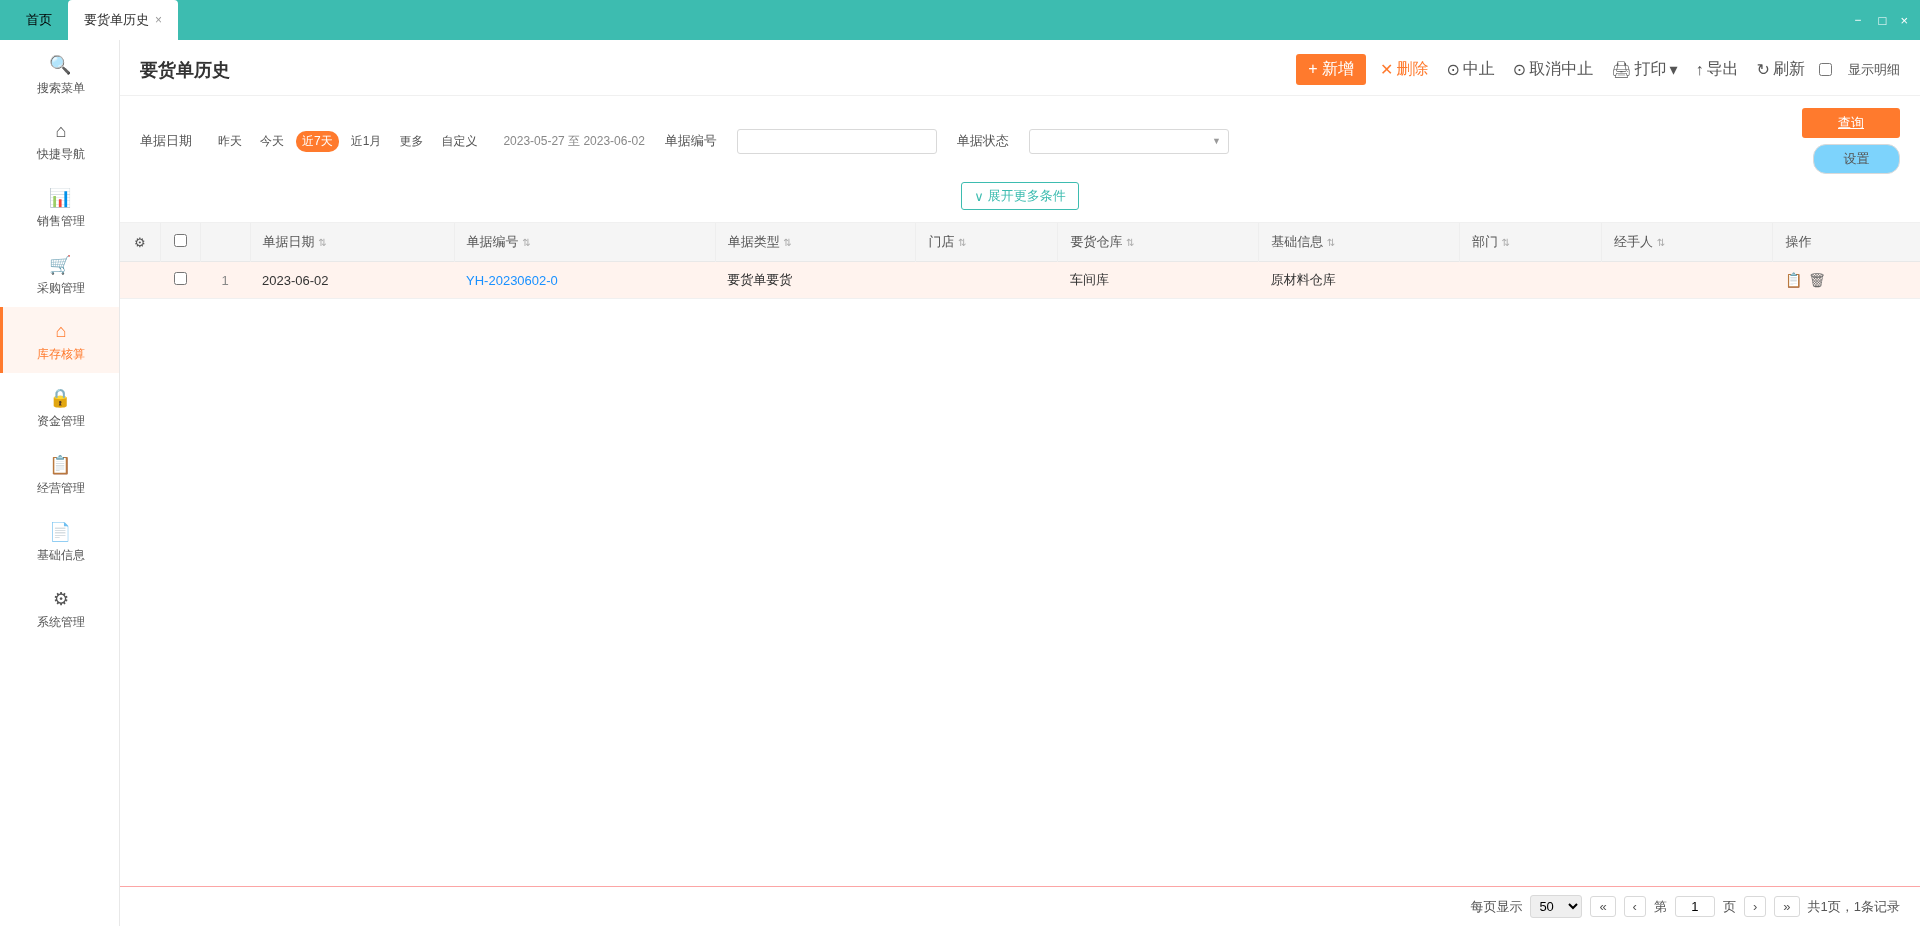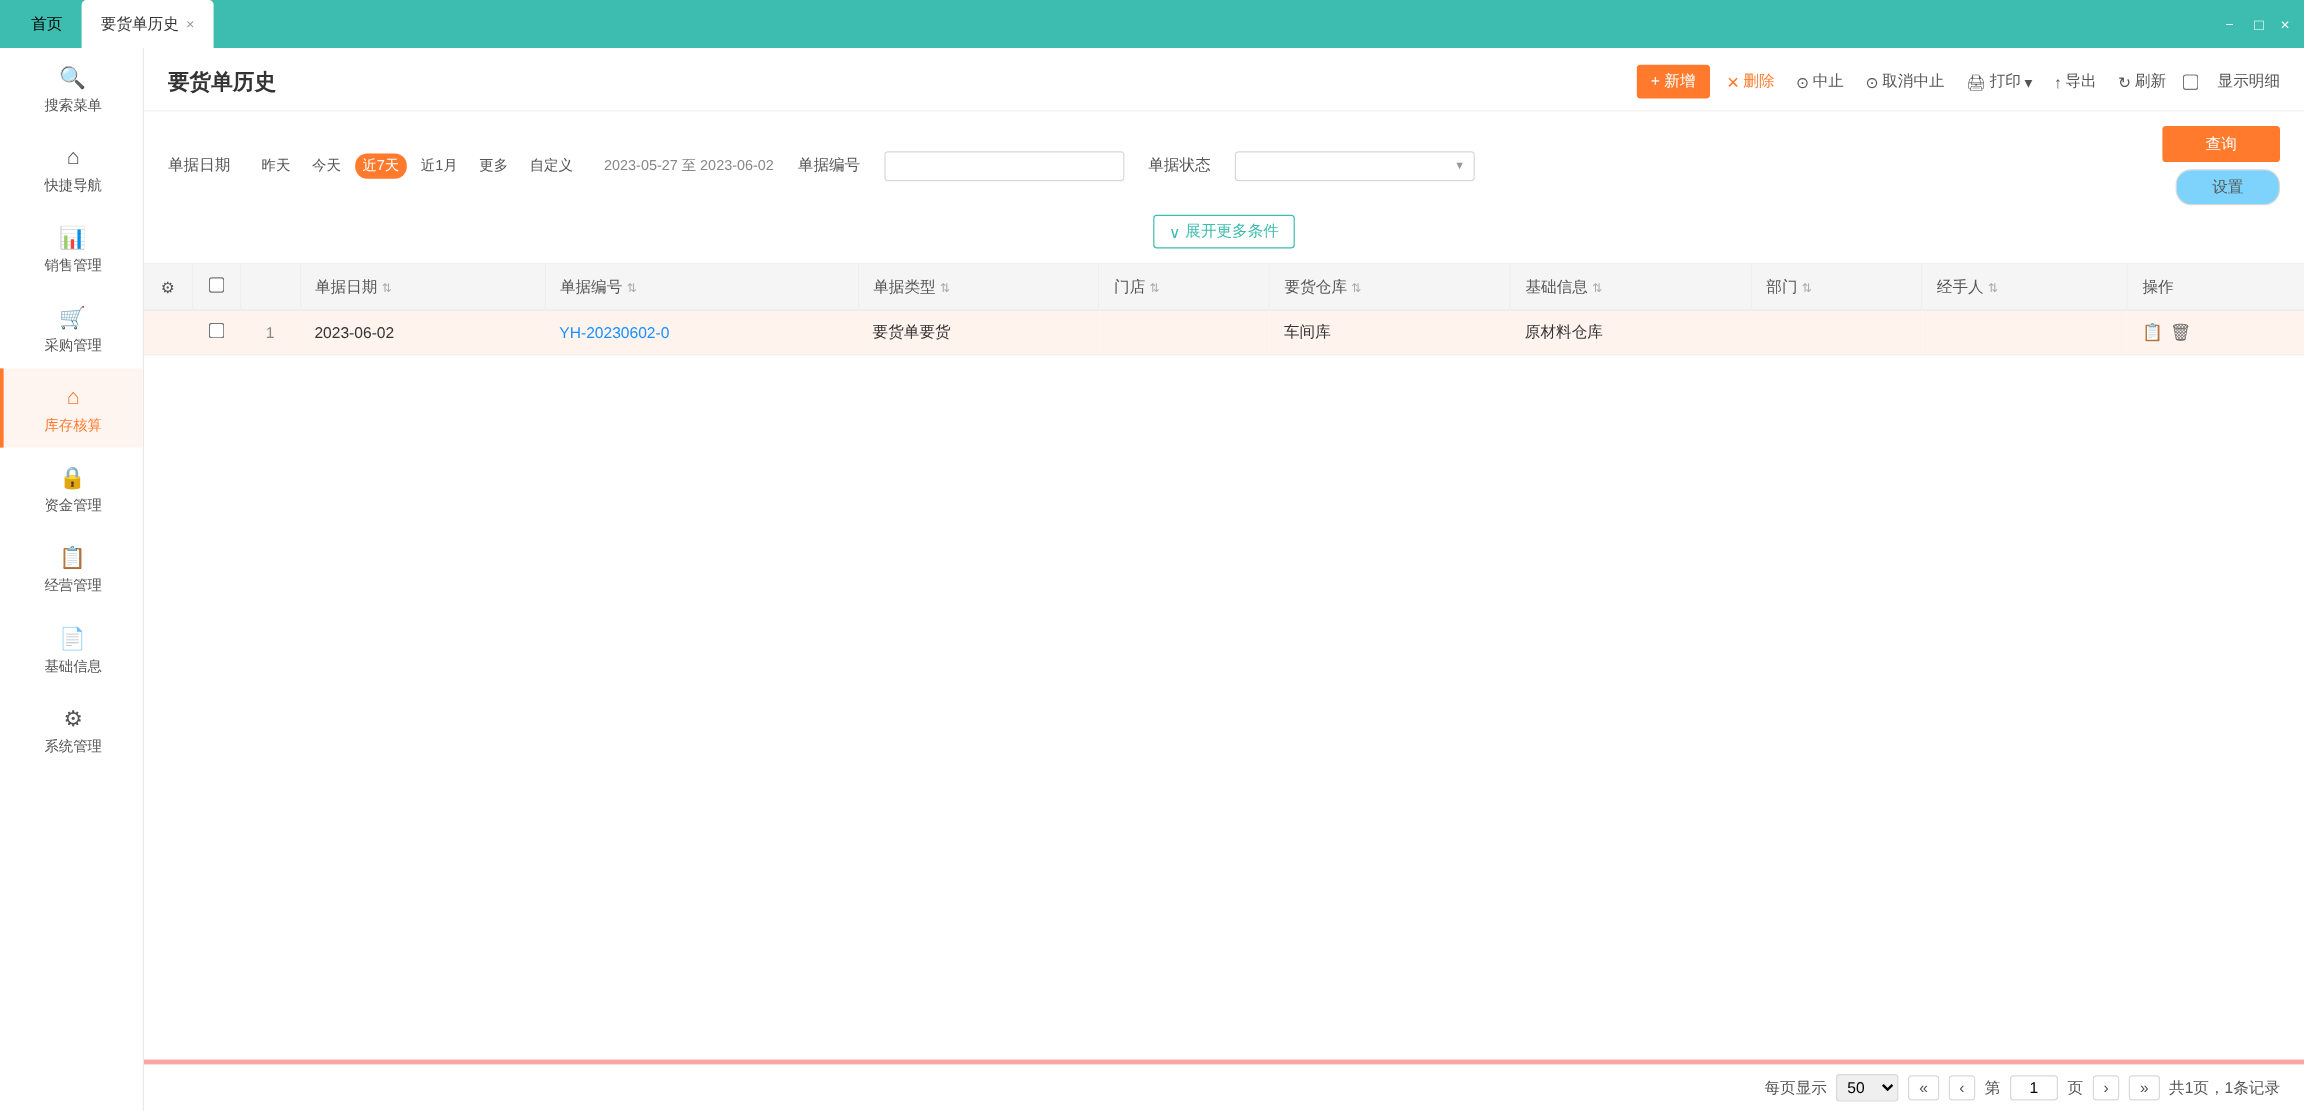--- a/index.html
+++ b/index.html
@@ -114,21 +114,21 @@
     }
     .toolbar {
       display: flex;
       align-items: center;
       gap: 10px;
     }
     .toolbar-btn {
       display: flex;
       align-items: center;
       gap: 3px;
-      font-size: 13px;
+      font-size: 16px;
       color: #555;
       cursor: pointer;
       padding: 2px 4px;
     }
     .toolbar-btn.primary {
       background: #ff7a2d;
       color: white;
       border: none;
       border-radius: 3px;
       padding: 5px 12px;
@@ -220,20 +220,21 @@
       border: 1px solid #3dbcb0;
     }
     .btn-query {
       background: #ff7a2d;
       color: white;
       border: none;
       border-radius: 3px;
       padding: 6px 36px;
       cursor: pointer;
       font-size: 13px;
+      text-decoration: underline;
     }
     .btn-settings {
       background: #7dd3fc;
       color: #555;
       border: 1px solid #d9d9d9;
       border-radius: 13px;
       padding: 5px 20px;
       cursor: pointer;
       font-size: 13px;
       margin-left: 11px;
@@ -294,21 +295,21 @@
 
     
     .pagination {
       display: flex;
       align-items: center;
       justify-content: flex-end;
       padding: 8px 20px;
       gap: 8px;
       font-size: 13px;
       color: #555;
-      border-top: 4px solid #fca5a5;
+      border-top: 1px solid #fca5a5;
       flex-shrink: 0;
       background: white;
     }
     .pagination-select {
       border: 1px solid #d9d9d9;
       border-radius: 3px;
       padding: 2px 4px;
       font-size: 13px;
       outline: none;
     }

